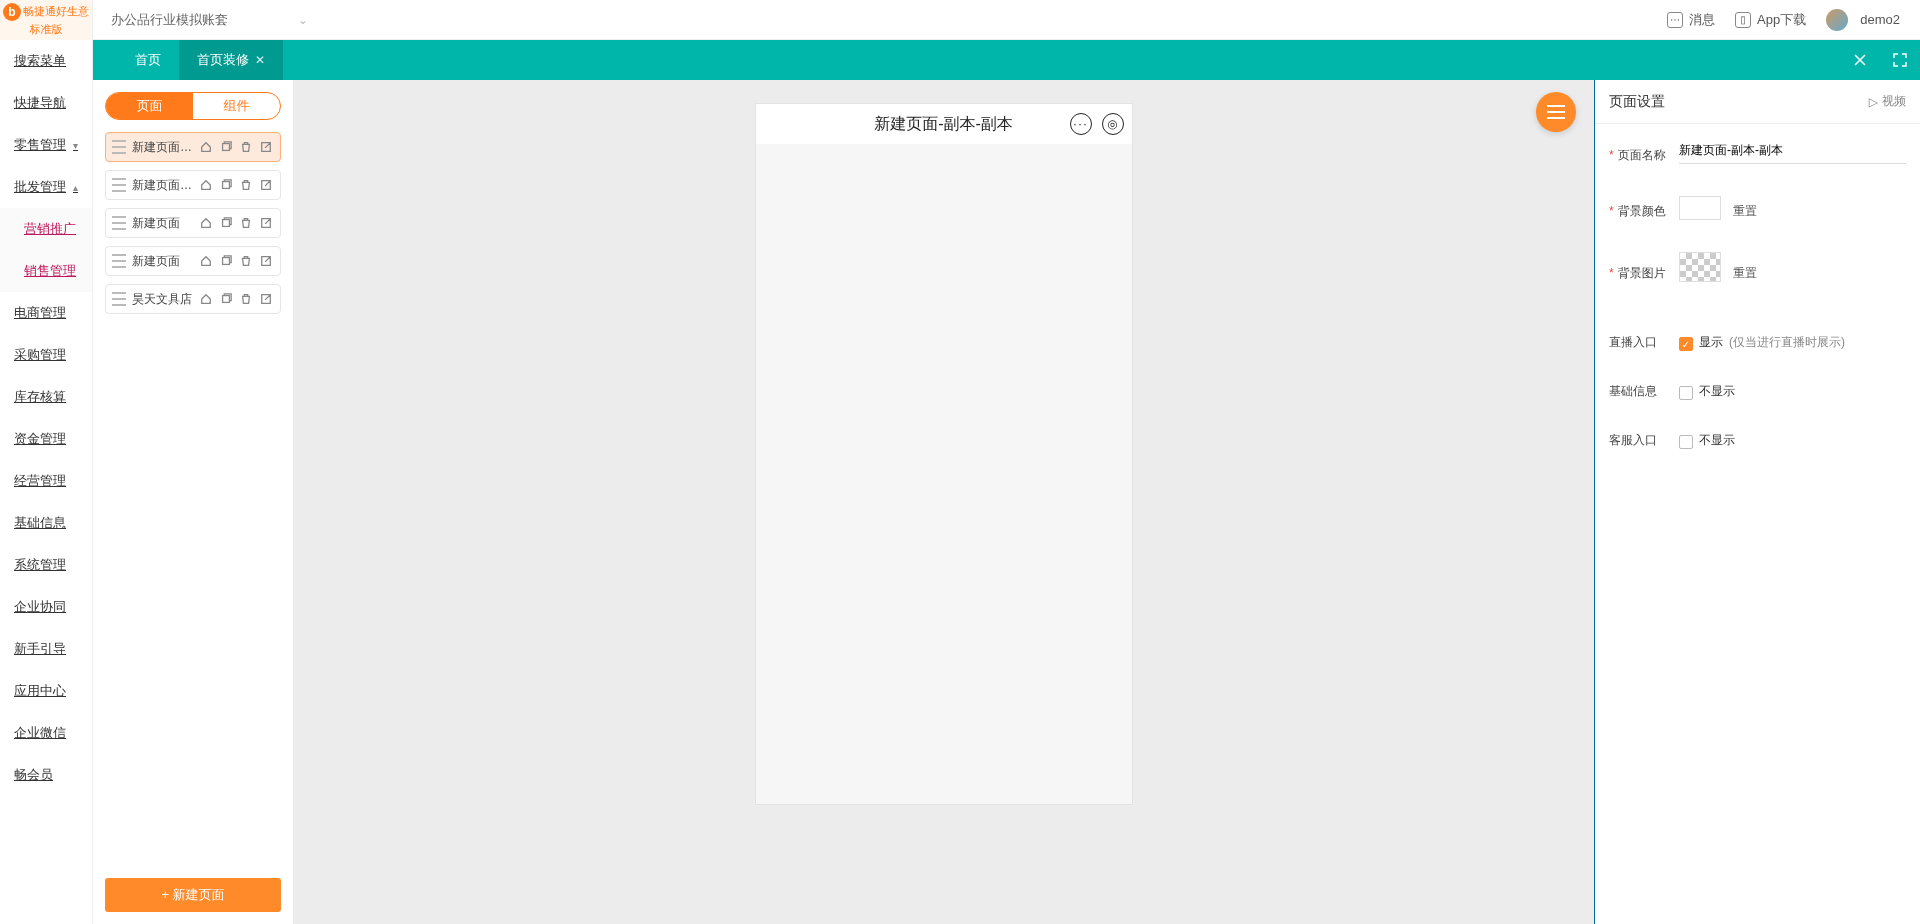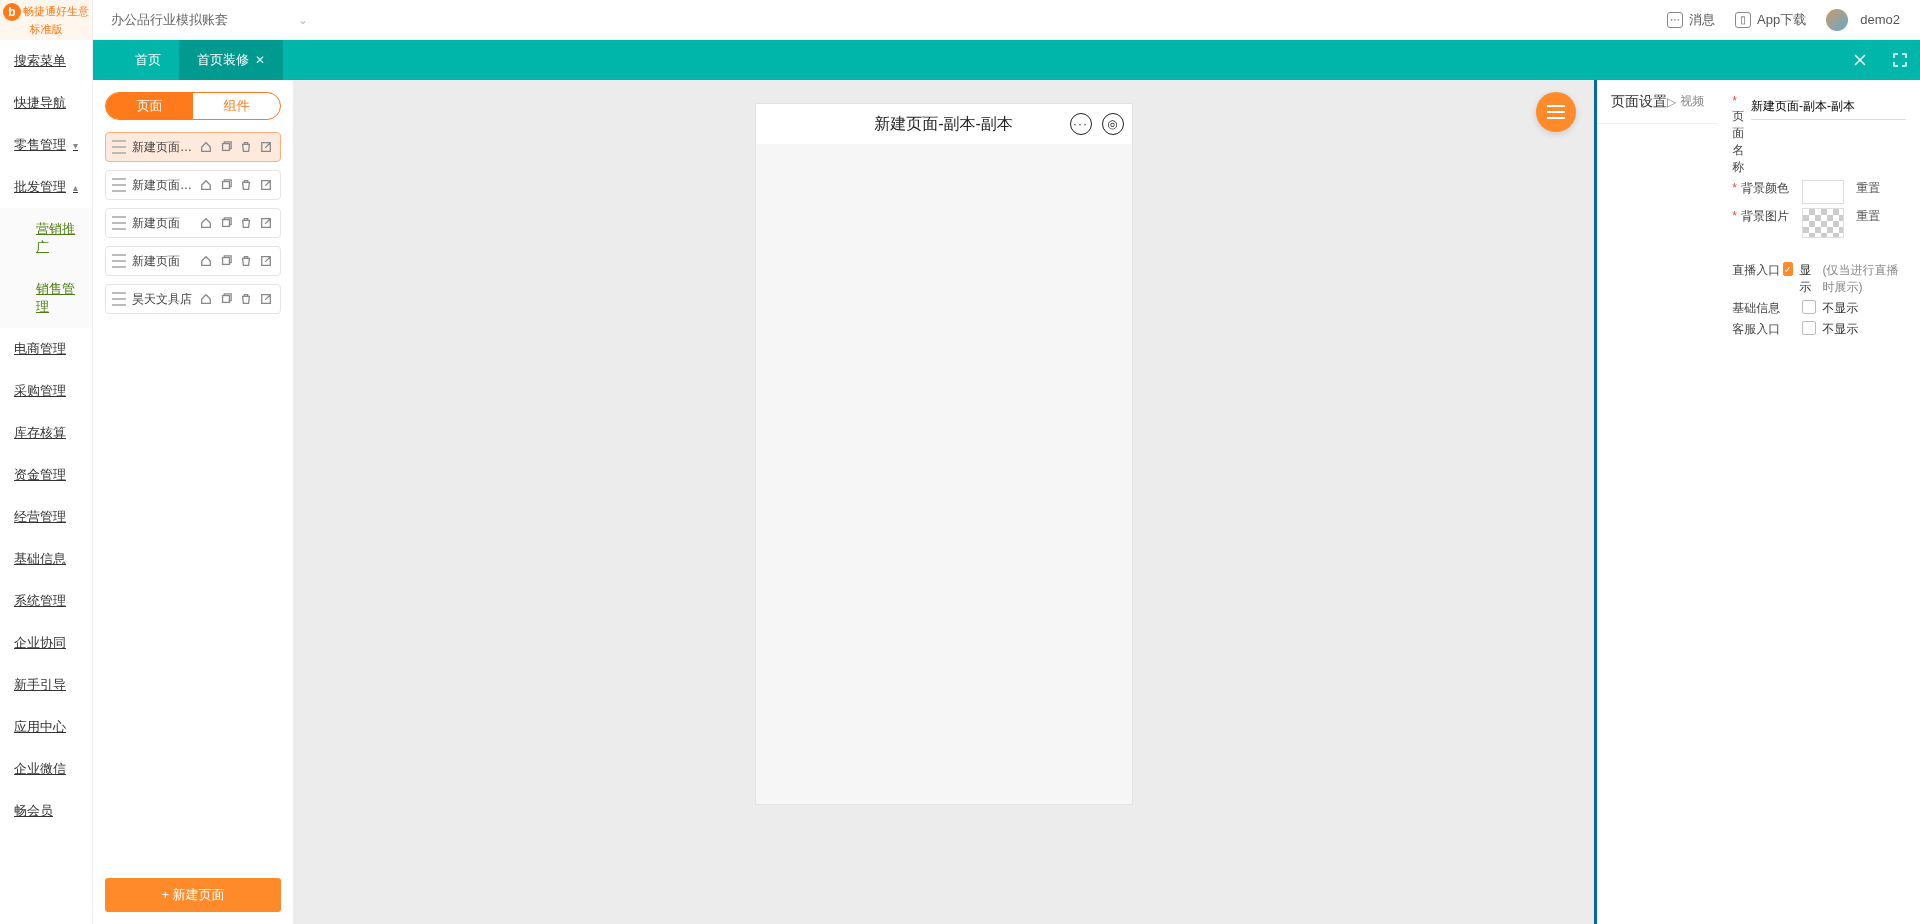--- a/index.html
+++ b/index.html
@@ -18,21 +18,21 @@
   .top-spacer { flex:1; }
   .top-act { display:flex; align-items:center; gap:6px; margin-right:20px; color:#555; font-size:13px; cursor:pointer; }
   .top-act .ico { width:16px; height:16px; border:1px solid #888; border-radius:3px; display:flex; align-items:center; justify-content:center; font-size:10px; }
   .avatar { width:22px; height:22px; border-radius:50%; background:linear-gradient(135deg,#c96,#6ac); margin-right:6px; }
 
   .body { flex:1; display:flex; min-height:0; }
 
   
   .sidebar { width:93px; background:#fff; border-right:1px solid #eee; overflow-y:auto; }
   .side-item { padding:12px 14px; font-size:13px; color:#333; display:flex; align-items:center; justify-content:space-between; cursor:pointer;text-decoration:underline; }
-  .side-item.sub { padding-left:36px; color:#4d7c0f; background:#fafafa; }
+  .side-item.sub { padding-left:24px; color:#be185d; background:#fafafa; }
   .caret { font-size:10px; color:#888; }
 
   
   .maincol { flex:1; display:flex; flex-direction:column; min-width:0; }
   .greenbar { height:40px; background:#00b6aa; display:flex; align-items:center; color:#fff;padding-left:24px; }
   .gtab { padding:0 18px; height:40px; display:flex; align-items:center; gap:6px; cursor:pointer; font-size:13px; }
   .gtab.active { background:#009a90; }
   .gtab .x { font-size:12px; opacity:.85; }
   .gspacer { flex:1; }
   .gicon { width:40px; display:flex; align-items:center; justify-content:center; cursor:pointer; }
@@ -67,25 +67,25 @@
   .cap { position:absolute; right:8px; display:flex; gap:10px; }
   .cap .rnd { width:22px; height:22px; border:1.5px solid #222; border-radius:11px; display:flex; align-items:center; justify-content:center; font-size:12px; }
   .cap .dots { letter-spacing:1px; }
   .ph-body { height:660px; background:#f6f6f6; }
   .fab { position:absolute; right:18px; top:12px; width:40px; height:40px; border-radius:50%; background:#ff8a2a; display:flex; align-items:center; justify-content:center; cursor:pointer; box-shadow:0 2px 6px rgba(0,0,0,.15); color:#fff; }
   .fab .ln { width:18px; height:2px; background:#fff; position:relative; }
   .fab .ln::before,.fab .ln::after { content:""; position:absolute; left:0; width:18px; height:2px; background:#fff; }
   .fab .ln::before { top:-6px; } .fab .ln::after { top:6px; }
 
   
-  .rpanel { width:326px; background:#fff; border-left:3px solid #0369a1; display:flex; flex-direction:row; }
+  .rpanel { width:326px; background:#fff; border-left:1px solid #0369a1; display:flex; flex-direction:column; }
   .rhead { height:44px; display:flex; align-items:center; justify-content:space-between; padding:0 14px; border-bottom:1px solid #f0f0f0; font-size:14px; }
   .rhead .vid { color:#888; font-size:12px; display:flex; align-items:center; gap:4px; cursor:pointer; }
   .rbody { padding:14px; flex:1; overflow:auto; }
-  .frow { display:flex; align-items:flex-start; margin-bottom:4px; font-size:12px; }
+  .frow { display:flex; align-items:flex-end; margin-bottom:32px; font-size:12px; }
   .flabel { width:70px; color:#444; }
   .req { color:#e74c3c; margin-right:4px; }
   .finput { flex:1; height:26px; border:none; border-bottom:1px solid #ddd; font-size:12px; outline:none; }
   .swatch { width:42px; height:24px; border:1px solid #ddd; background:#fff; }
   .checker { width:42px; height:30px; border:1px solid #ddd;
     background-image:linear-gradient(45deg,#ccc 25%,transparent 25%),linear-gradient(-45deg,#ccc 25%,transparent 25%),linear-gradient(45deg,transparent 75%,#ccc 75%),linear-gradient(-45deg,transparent 75%,#ccc 75%);
     background-size:12px 12px; background-position:0 0,0 6px,6px -6px,-6px 0; }
   .link { color:#555; margin-left:12px; cursor:pointer; font-size:12px; }
   .cb { width:14px; height:14px; border:1px solid #bbb; border-radius:2px; display:inline-flex; align-items:center; justify-content:center; margin-right:6px; }
   .cb.on { background:#ff8a2a; border-color:#ff8a2a; color:#fff; font-size:10px; }

